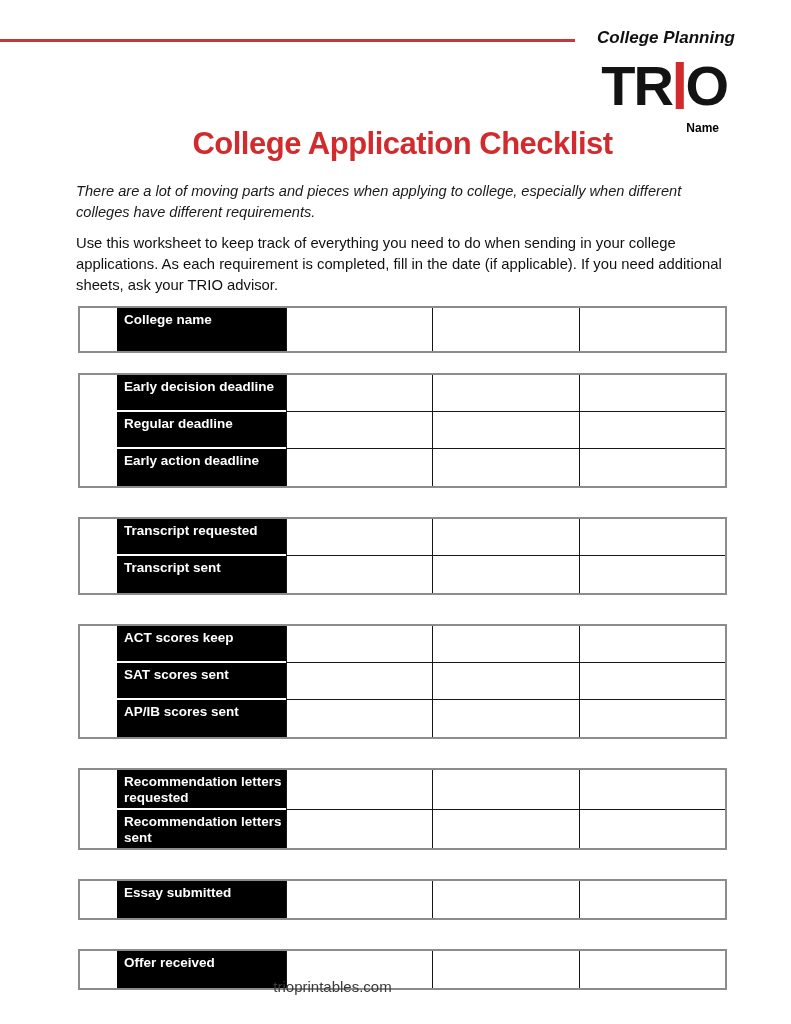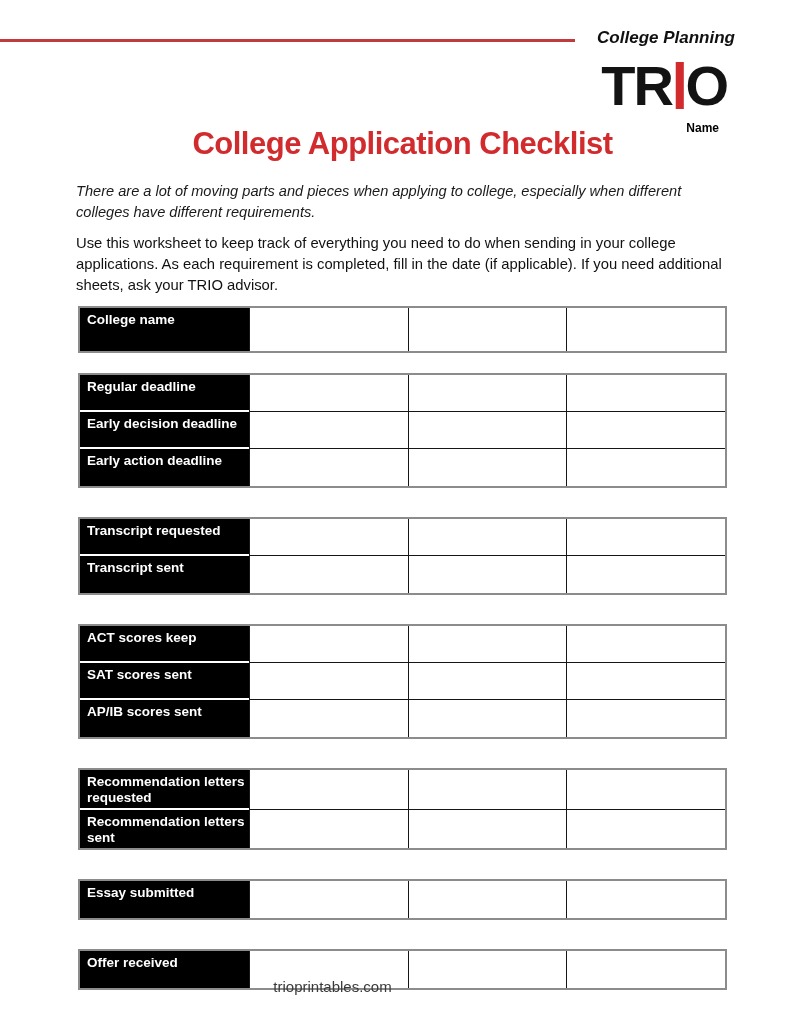--- a/index.html
+++ b/index.html
@@ -60,21 +60,21 @@
   }
   .instructions {
     position: absolute; top: 233px; left: 76px; width: 652px;
     font-size: 14.8px; line-height: 1.42; color: #111;
   }
 
   
   #tables { position: absolute; top: 306px; left: 78px; width: 649px; }
   .ck-table { border: 2px solid #8c8c8c; margin-bottom: 29px; background: #fff; }
   .ck-table.first { margin-bottom: 20px; }
-  .ck-row { display: flex; min-height: 37px; }
+  .ck-row { display: flex; min-height: 37px; padding-left: 37px; }
   .ck-table.first .ck-row { min-height: 43px; }
   .ck-row:not(:last-child) .ck-label { border-bottom: 2px solid #ffffff; }
   .ck-row:not(:last-child) .ck-cell { border-bottom: 1.5px solid #161616; }
   .ck-label {
     width: 169px; flex: 0 0 169px;
     background: #000; color: #fff;
     font-size: 13.5px; font-weight: bold; line-height: 1.18;
     padding: 4px 4px 2px 7px;
   }
   .ck-cell { flex: 1; background: #fff; border-left: 1.5px solid #161616; }
@@ -112,32 +112,32 @@
       <div class="ck-table first">
         <div class="ck-row">
           <div class="ck-label">College name</div>
           <div class="ck-cell"></div>
           <div class="ck-cell"></div>
           <div class="ck-cell"></div>
         </div>
       </div>
       <div class="ck-table">
         <div class="ck-row">
+          <div class="ck-label">Early decision deadline</div>
+          <div class="ck-cell"></div>
+          <div class="ck-cell"></div>
+          <div class="ck-cell"></div>
+        </div>
+        <div class="ck-row">
           <div class="ck-label">Regular deadline</div>
           <div class="ck-cell"></div>
           <div class="ck-cell"></div>
           <div class="ck-cell"></div>
         </div>
         <div class="ck-row">
-          <div class="ck-label">Early decision deadline</div>
-          <div class="ck-cell"></div>
-          <div class="ck-cell"></div>
-          <div class="ck-cell"></div>
-        </div>
-        <div class="ck-row">
           <div class="ck-label">Early action deadline</div>
           <div class="ck-cell"></div>
           <div class="ck-cell"></div>
           <div class="ck-cell"></div>
         </div>
       </div>
       <div class="ck-table">
         <div class="ck-row">
           <div class="ck-label">Transcript requested</div>
           <div class="ck-cell"></div>

